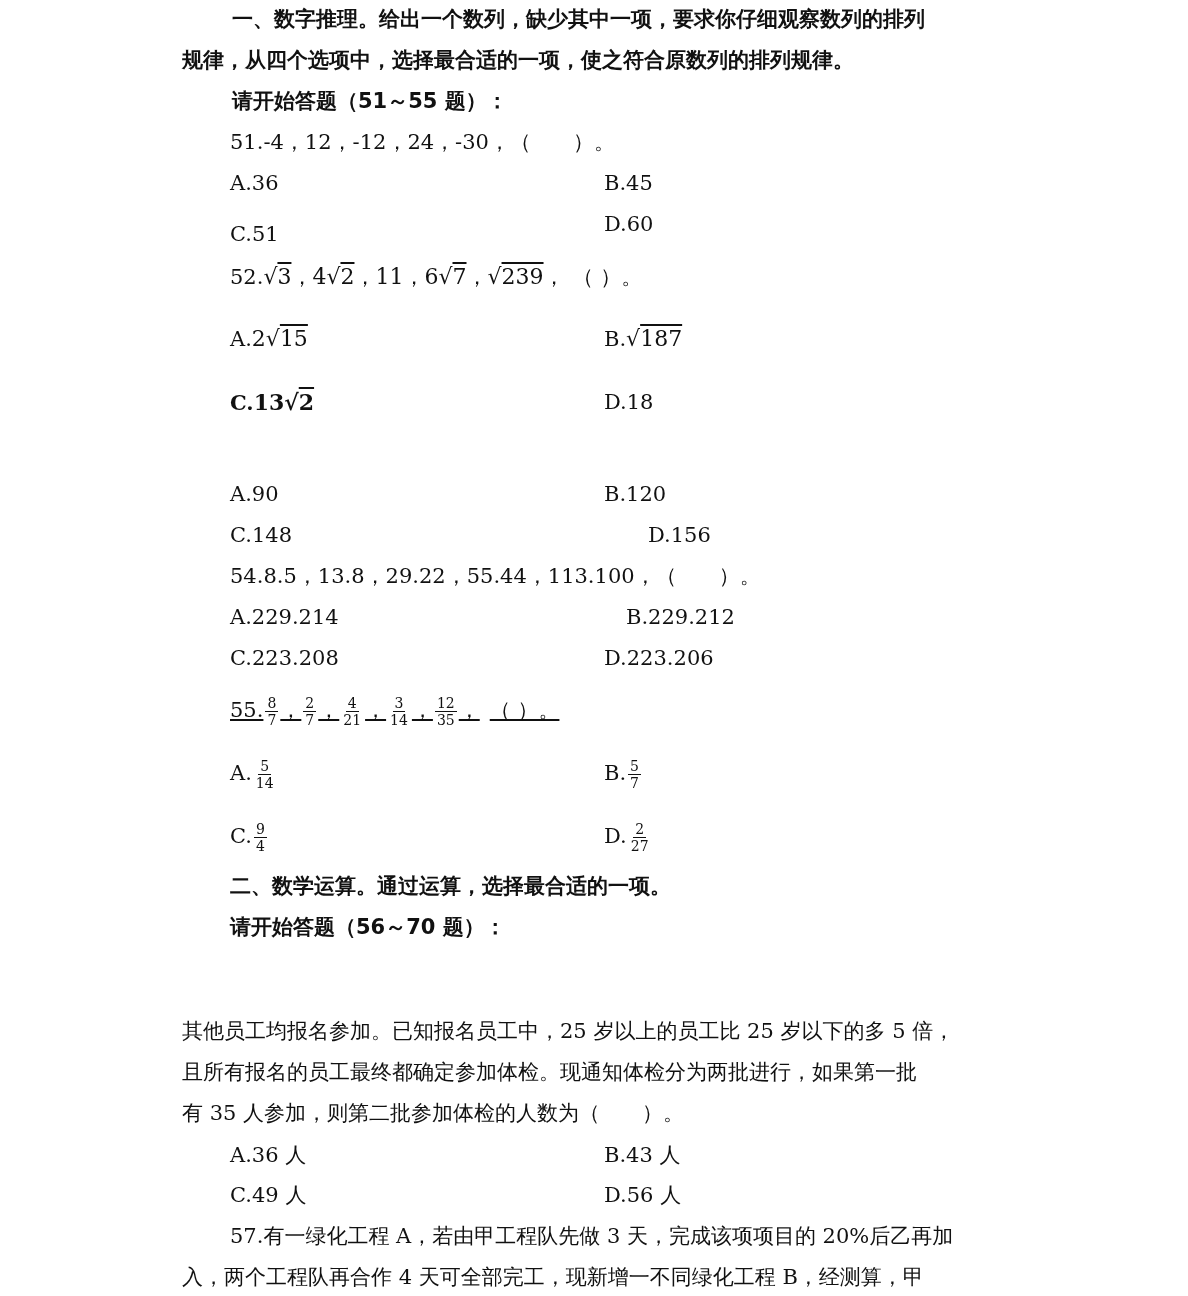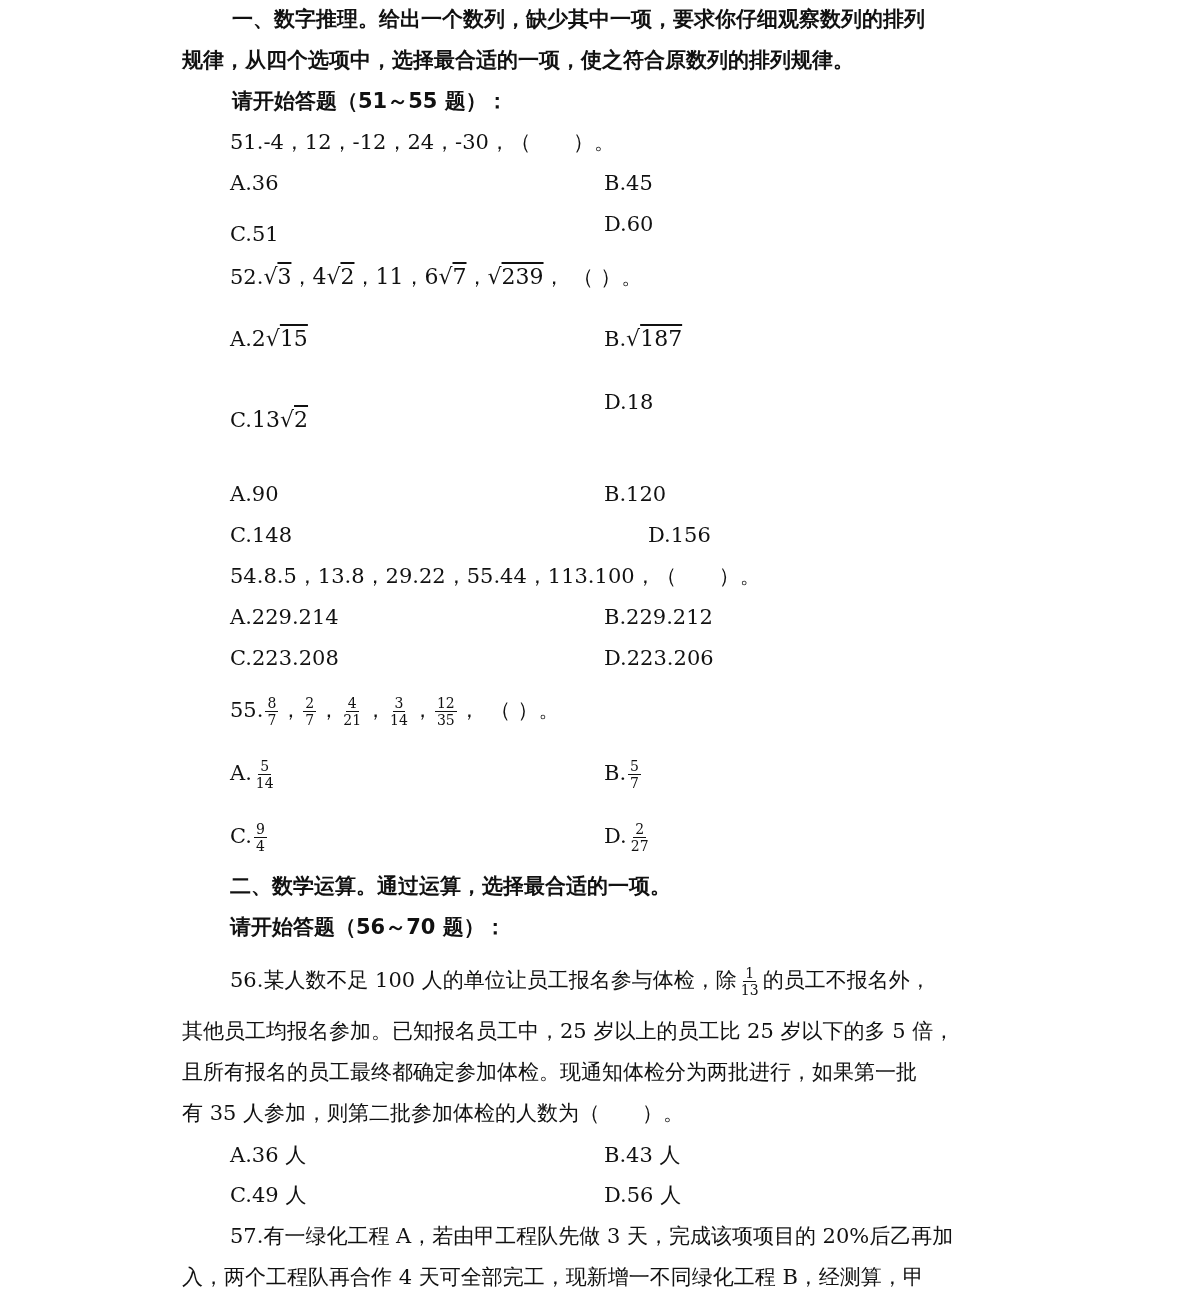--- a/index.html
+++ b/index.html
@@ -32,37 +32,37 @@
 
   <div class="line" style="left:230px; top:262px;">
     <span>52.</span><span class="math">√<span class="rad" style="text-decoration:overline">3</span></span>，<span class="math"><span>4</span>√<span style="text-decoration:overline">2</span></span>，<span class="math">11</span>，<span class="math"><span>6</span>√<span style="text-decoration:overline">7</span></span>，<span class="math">√<span style="text-decoration:overline">239</span></span>，<span style="margin-left:8px">（ ）。</span>
   </div>
   <div class="line" style="left:230px; top:324px;">
     <span>A.</span><span class="math"><span>2</span>√<span style="text-decoration:overline">15</span></span>
   </div>
   <div class="line opt-b" style="top:324px;">
     <span>B.</span><span class="math">√<span style="text-decoration:overline">187</span></span>
   </div>
-  <div class="line" style="left:230px; top:405px;">
+  <div class="line" style="left:230px; top:387px;font-weight:bold;">
     <span>C.</span><span class="math"><span>13</span>√<span style="text-decoration:overline">2</span></span>
   </div>
   <div class="line opt-b" style="top:387px;">D.18</div>
 
   <div class="line" style="left:230px; top:479px;">A.90</div>
   <div class="line opt-b" style="top:479px;">B.120</div>
   <div class="line" style="left:230px; top:520px;">C.148</div>
   <div class="line opt-b" style="top:520px;margin-left:44px;">D.156</div>
 
   <div class="line" style="left:230px; top:561px;">54.8.5，13.8，29.22，55.44，113.100，（　　）。</div>
   <div class="line" style="left:230px; top:602px;">A.229.214</div>
-  <div class="line opt-b" style="top:602px;">B.229.212</div>
+  <div class="line opt-b" style="top:602px;margin-left:22px;">B.229.212</div>
   <div class="line" style="left:230px; top:643px;">C.223.208</div>
   <div class="line opt-b" style="top:643px;">D.223.206</div>
 
-  <div class="line" style="left:230px; top:692px; line-height:36px;">
+  <div class="line" style="left:230px; top:692px; line-height:36px;text-decoration:underline;">
     <span>55.</span><span class="frac">
         <span class="num">8</span>
         <span class="den">7</span>
       </span>，<span class="frac">
         <span class="num">2</span>
         <span class="den">7</span>
       </span>，<span class="frac">
         <span class="num">4</span>
         <span class="den">21</span>
       </span>，<span class="frac">
@@ -94,26 +94,20 @@
   <div class="line opt-b" style="top:818px; line-height:36px;">
     <span>D.</span><span class="frac">
         <span class="num">2</span>
         <span class="den">27</span>
       </span>
   </div>
 
   <div class="line bold" style="left:230px; top:871px;">二、数学运算。通过运算，选择最合适的一项。</div>
   <div class="line bold" style="left:230px; top:912px;">请开始答题（56～70 题）：</div>
 
-  <div class="line" style="left:230px; top:962px; line-height:36px;">
-    <span>56.某人数不足 100 人的单位让员工报名参与体检，除</span><span class="frac">
-        <span class="num">1</span>
-        <span class="den">13</span>
-      </span><span>的员工不报名外，</span>
-  </div>
   <div class="line" style="left:182px; top:1016px;">其他员工均报名参加。已知报名员工中，25 岁以上的员工比 25 岁以下的多 5 倍，</div>
   <div class="line" style="left:182px; top:1057px;">且所有报名的员工最终都确定参加体检。现通知体检分为两批进行，如果第一批</div>
   <div class="line" style="left:182px; top:1098px;">有 35 人参加，则第二批参加体检的人数为（　　）。</div>
   <div class="line" style="left:230px; top:1140px;">A.36 人</div>
   <div class="line opt-b" style="top:1140px;">B.43 人</div>
   <div class="line" style="left:230px; top:1180px;">C.49 人</div>
   <div class="line opt-b" style="top:1180px;">D.56 人</div>
 
   <div class="line" style="left:230px; top:1221px;">57.有一绿化工程 A，若由甲工程队先做 3 天，完成该项项目的 20%后乙再加</div>
   <div class="line" style="left:182px; top:1262px;">入，两个工程队再合作 4 天可全部完工，现新增一不同绿化工程 B，经测算，甲</div>

